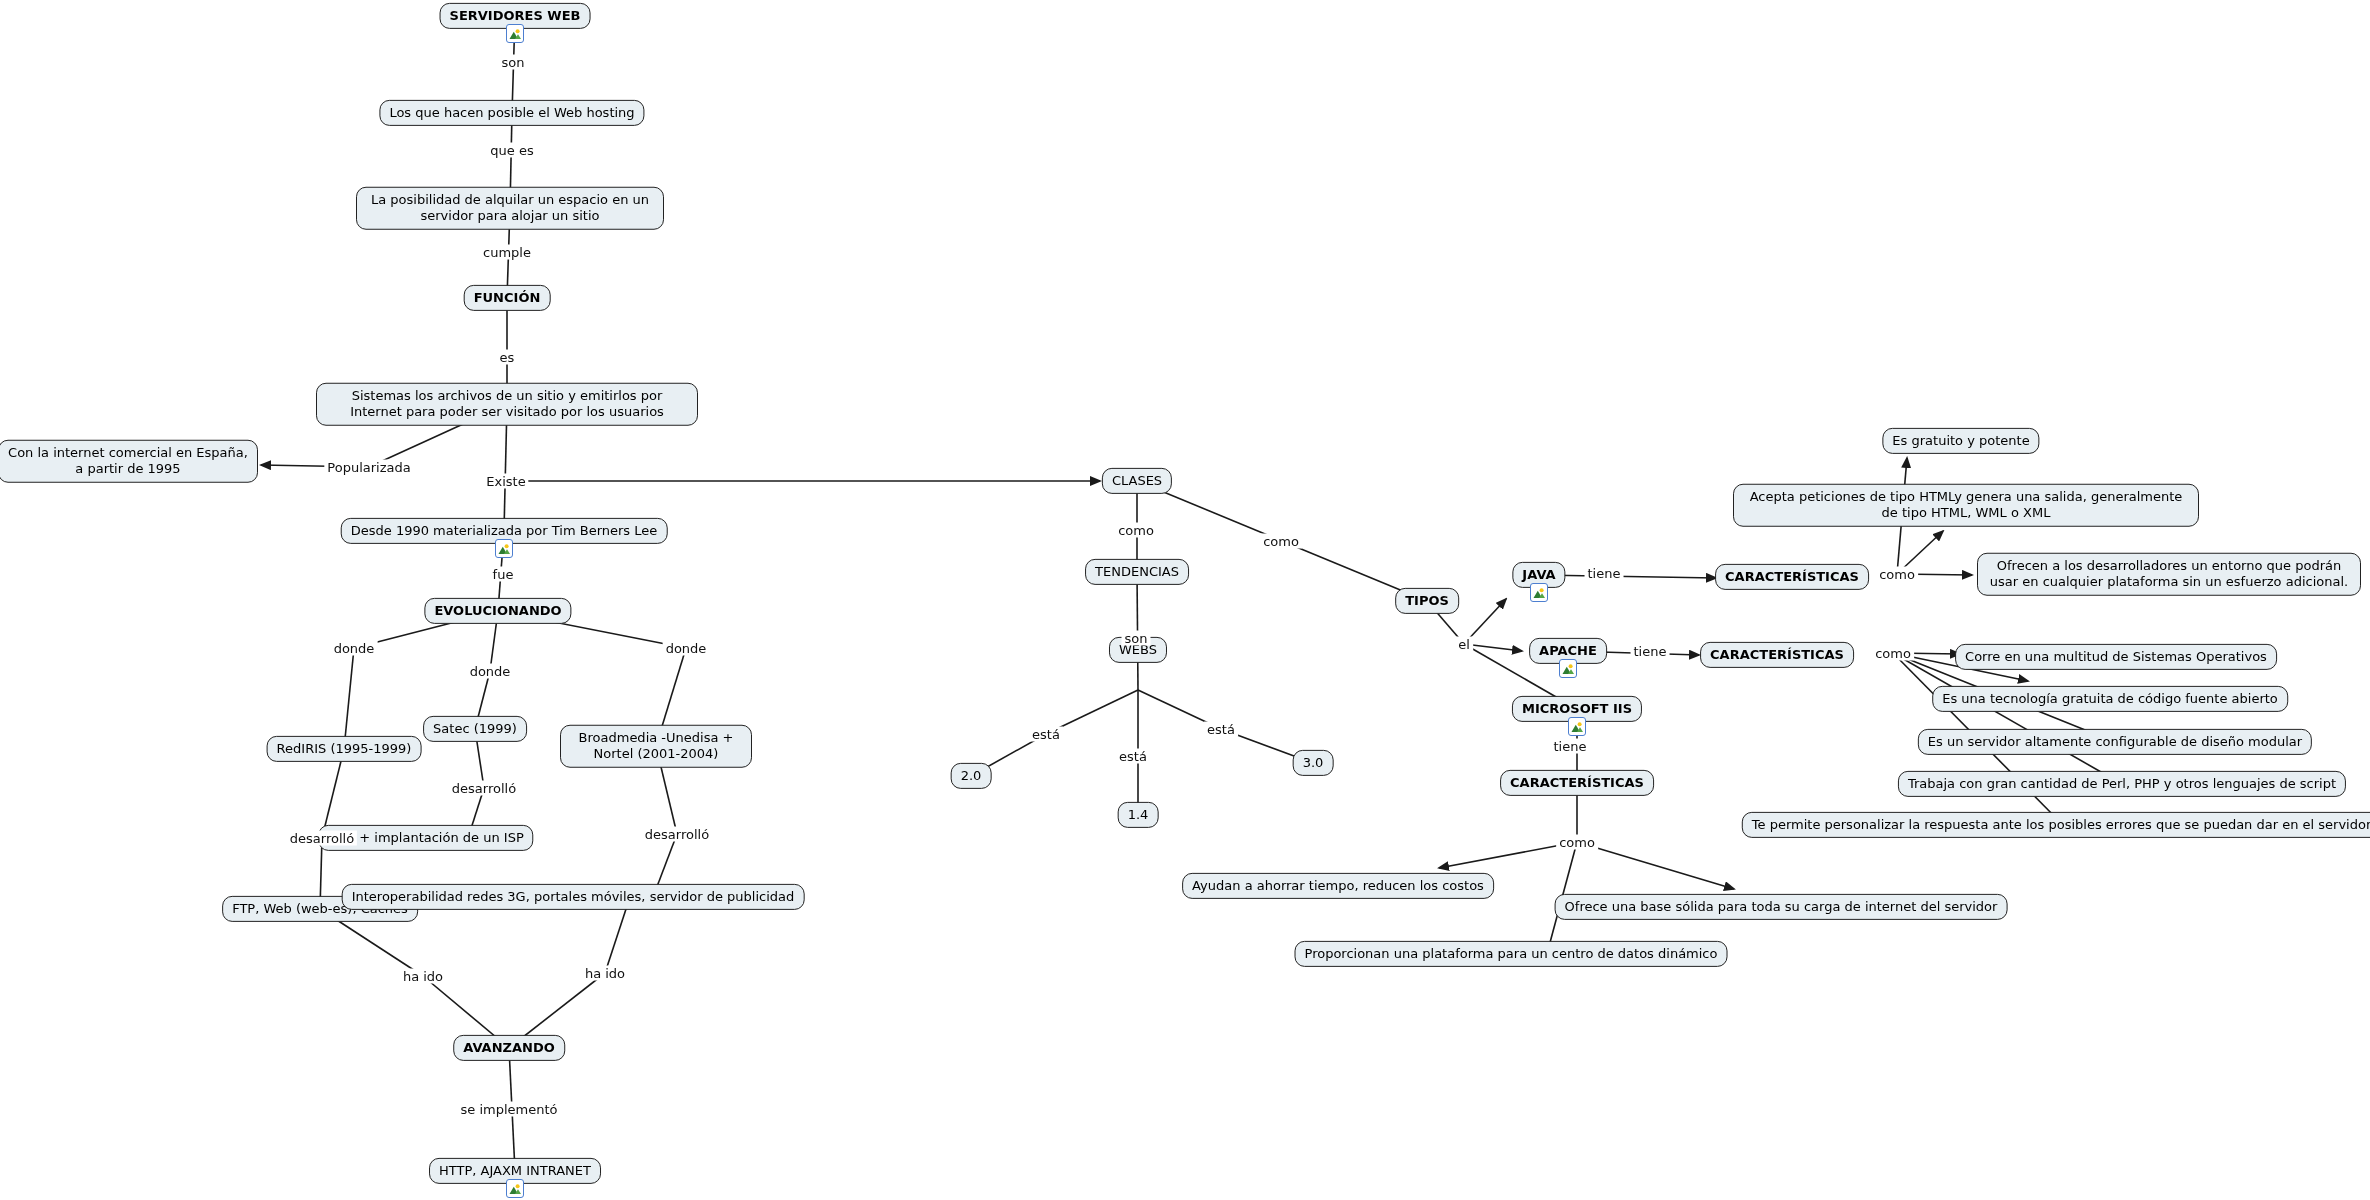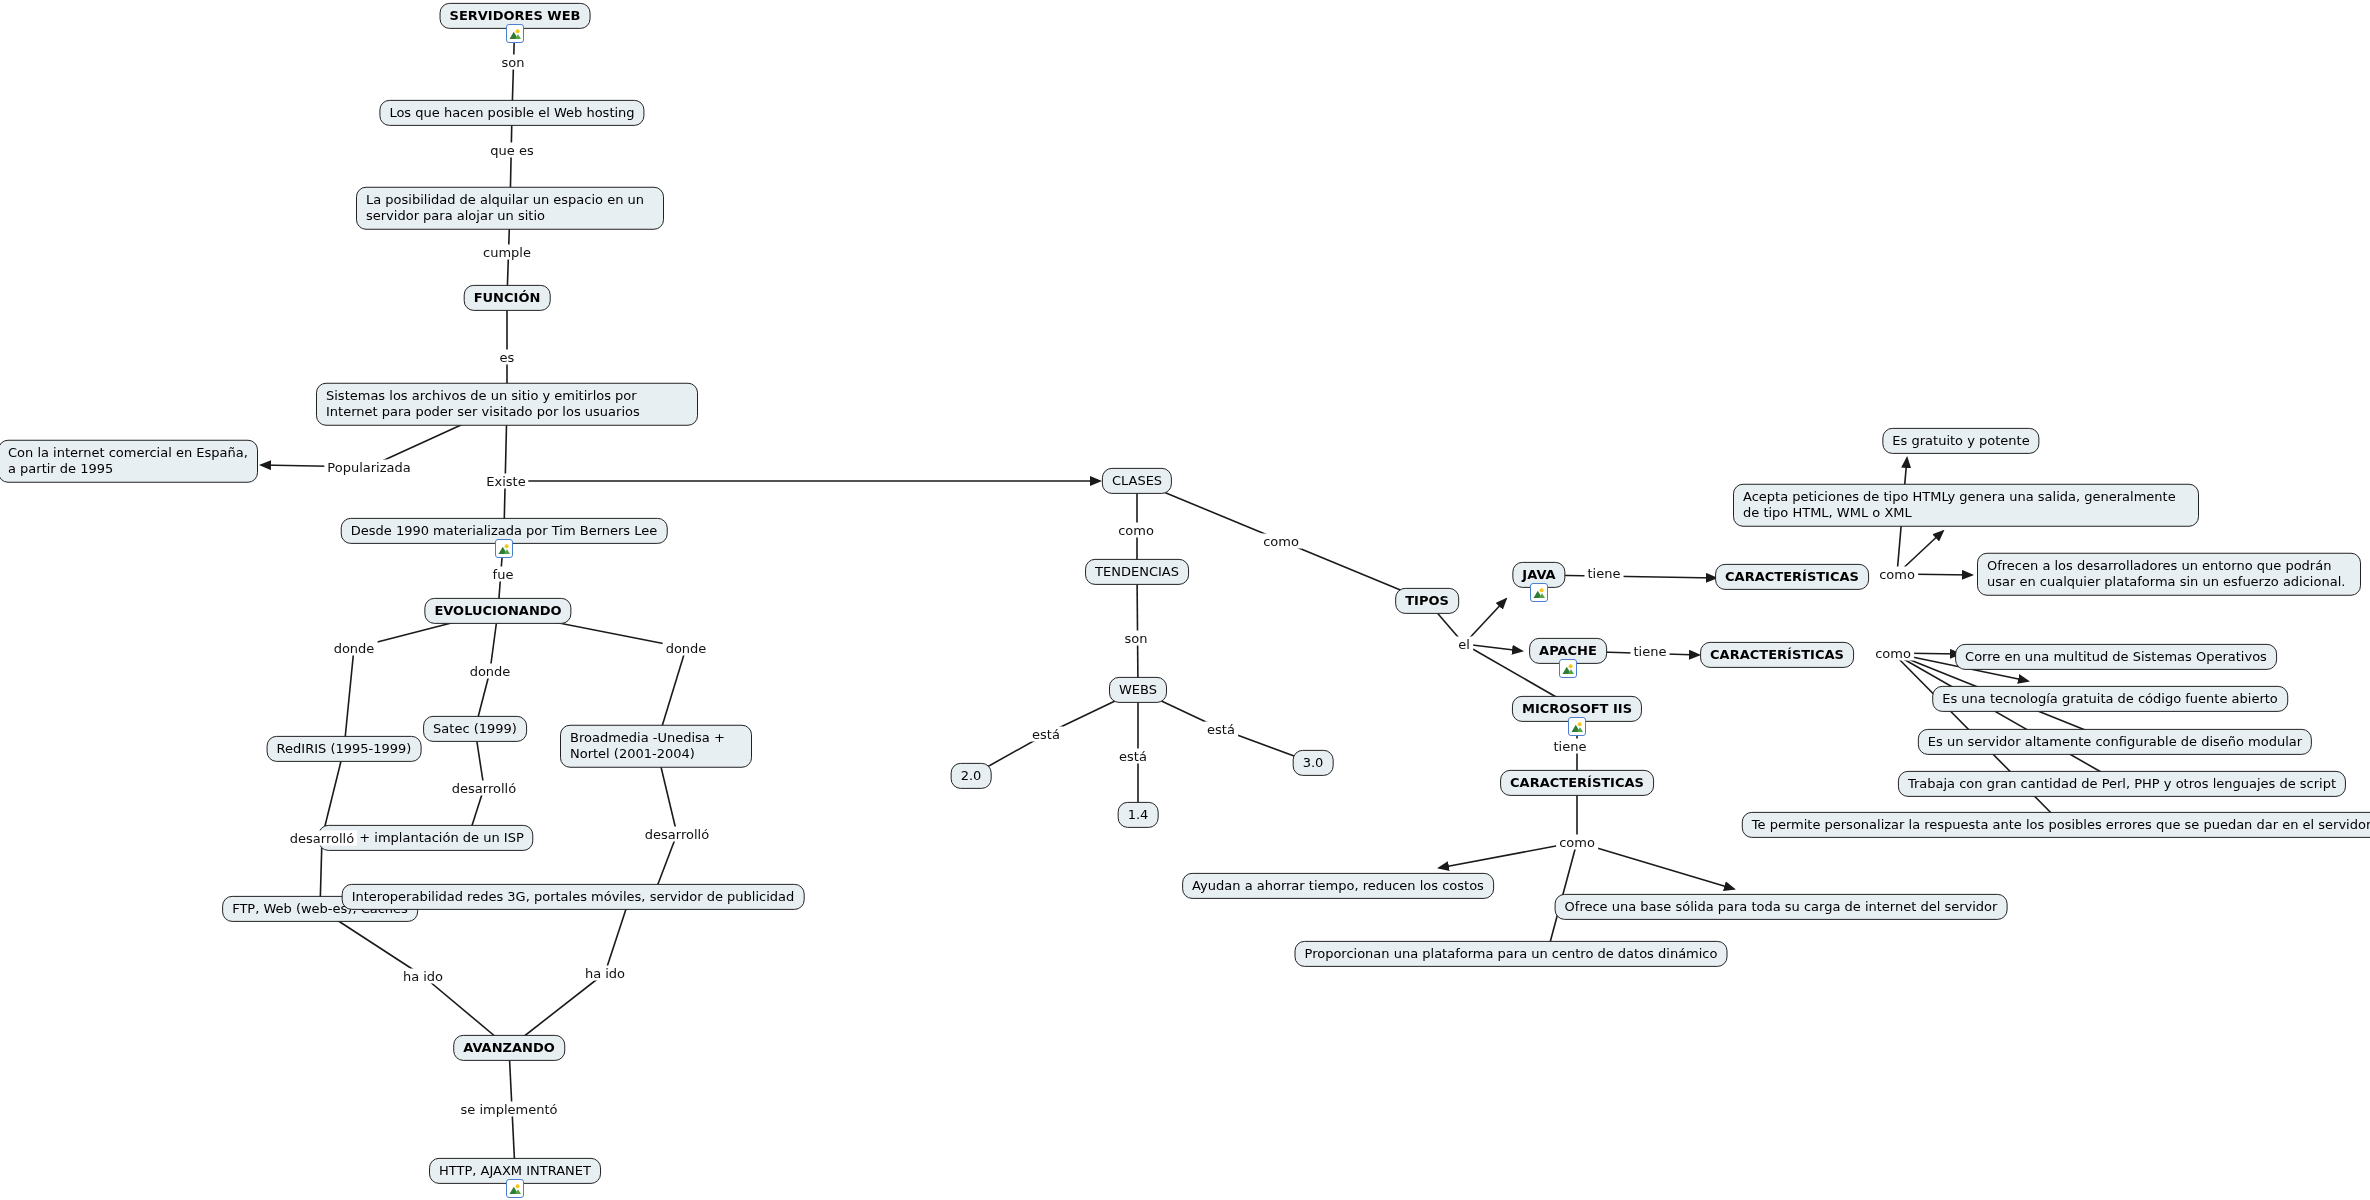--- a/index.html
+++ b/index.html
@@ -2,21 +2,21 @@
 <html><head>
 <meta charset="utf-8">
 <style>
   html,body{margin:0;padding:0;background:#ffffff;}
   #canvas{position:relative;width:2370px;height:1200px;background:#ffffff;overflow:hidden;
           font-family:"DejaVu Sans","Liberation Sans",sans-serif;}
   #edges{position:absolute;left:0;top:0;z-index:1;}
   .node{position:absolute;transform:translate(-50%,-50%);z-index:2;
         background:#e8eff3;border:1.6px solid #222222;border-radius:10px;
         padding:4px 9px;font-size:13px;line-height:1.25;color:#000;
-        text-align:left;white-space:nowrap;box-sizing:border-box;}
+        text-align:center;white-space:nowrap;box-sizing:border-box;}
   .node.bold{font-weight:bold;}
   .node.wrap{white-space:normal;}
   .link-label{position:absolute;transform:translate(-50%,-50%);z-index:2;
         background:#ffffff;padding:0 3px;font-size:13px;color:#111;white-space:nowrap;}
   .res-icon{position:absolute;transform:translate(-50%,0);z-index:4;
         width:18px;height:19px;background:#ffffff;border:1.5px solid #4d7fd0;
         border-radius:3px;display:flex;align-items:center;justify-content:center;box-sizing:border-box;}
 </style>
 </head>
 <body>
@@ -117,21 +117,21 @@
       <div class="node" style="left: 515px; top: 1171px;">HTTP, AJAXM INTRANET</div>
       <div class="res-icon" style="left: 515px; top: 1179px;">
         <svg width="12" height="12" viewBox="0 0 12 12">
           <circle cx="8.6" cy="3.2" r="2" fill="#f5c518"></circle>
           <polygon points="0.5,11 4.8,3.8 9,11" fill="#2e7d32"></polygon>
           <polygon points="6,11 9,6.2 12,11" fill="#55a546"></polygon>
         </svg>
       </div>
       <div class="node" style="left: 1137px; top: 481px;">CLASES</div>
       <div class="node" style="left: 1137px; top: 572px;">TENDENCIAS</div>
-      <div class="node" style="left: 1138px; top: 690px;">WEBS</div>
+      <div class="node" style="left: 1138px; top: 650px;">WEBS</div>
       <div class="node" style="left: 971px; top: 776px;">2.0</div>
       <div class="node" style="left: 1138px; top: 815px;">1.4</div>
       <div class="node" style="left: 1313px; top: 763px;">3.0</div>
       <div class="node bold" style="left: 1427px; top: 601px;">TIPOS</div>
       <div class="node bold" style="left: 1539px; top: 575px;">JAVA</div>
       <div class="res-icon" style="left: 1539px; top: 583px;">
         <svg width="12" height="12" viewBox="0 0 12 12">
           <circle cx="8.6" cy="3.2" r="2" fill="#f5c518"></circle>
           <polygon points="0.5,11 4.8,3.8 9,11" fill="#2e7d32"></polygon>
           <polygon points="6,11 9,6.2 12,11" fill="#55a546"></polygon>

